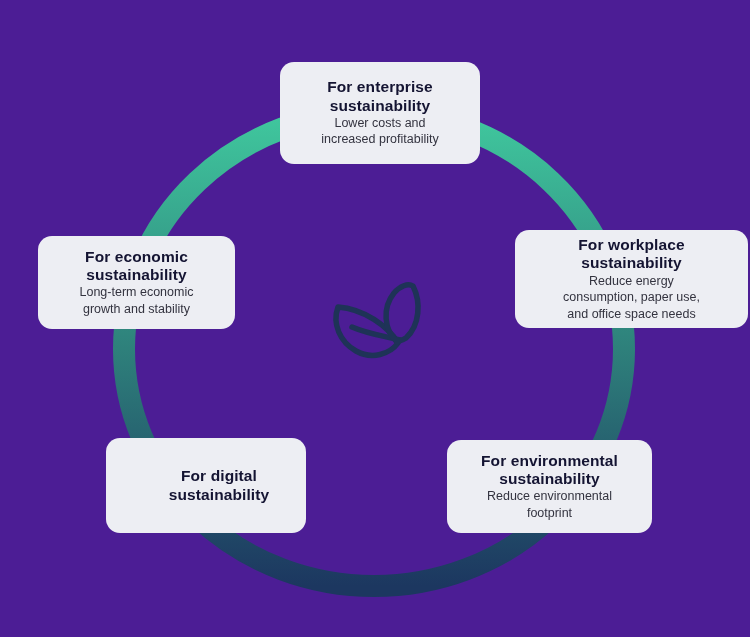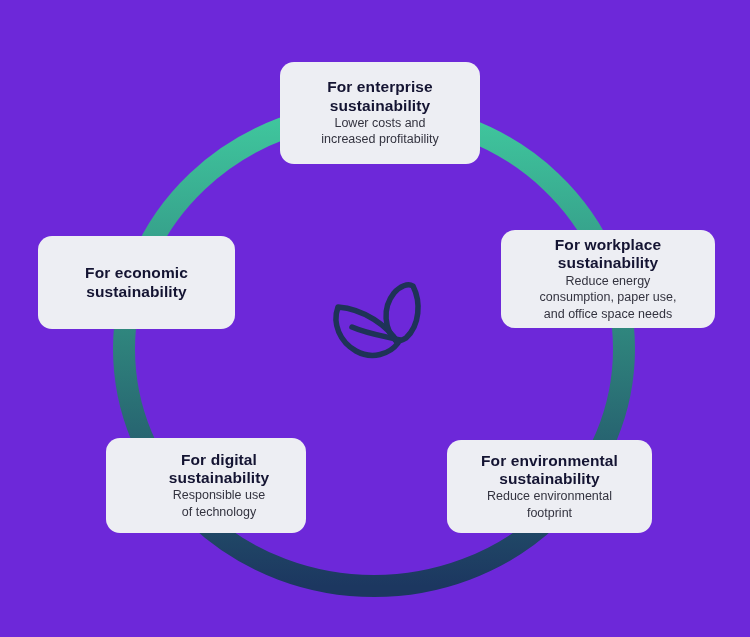--- a/index.html
+++ b/index.html
@@ -5,21 +5,21 @@
   html, body {
     margin: 0;
     padding: 0;
     background: #ffffff;
     font-family: "Liberation Sans", sans-serif;
   }
   .stage {
     position: relative;
     width: 750px;
     height: 637px;
-    background: #6d28d9;
+    background: #4c1d95;
     overflow: hidden;
   }
   .ring-svg {
     position: absolute;
     left: 0;
     top: 0;
     width: 750px;
     height: 637px;
   }
   .card {
@@ -44,21 +44,21 @@
     letter-spacing: 0.1px;
   }
   .card-desc {
     margin-top: 0;
     font-size: 12.5px;
     line-height: 1.32;
     color: #33333f;
     white-space: pre-line;
   }
   .card-enterprise    { left: 280px; top: 62px;  width: 200px; height: 102px; }
-  .card-workplace     { left: 501px; top: 230px; width: 214px; height: 98px;  }
+  .card-workplace     { left: 515px; top: 230px; width: 233px; height: 98px;  }
   .card-environmental { left: 447px; top: 440px; width: 205px; height: 93px;  }
   .card-digital       { left: 106px; top: 438px; width: 200px; height: 95px; padding-left: 36px;  }
   .card-economic      { left: 38px;  top: 236px; width: 197px; height: 93px;  }
   .leaf-wrap {
     position: absolute;
     left: 330px;
     top: 280px;
     width: 115px;
     height: 85px;
     z-index: 1;
@@ -108,22 +108,22 @@
   <div class="card card-environmental">
     <div class="card-title">For environmental
 sustainability</div>
     <div class="card-desc">Reduce environmental
 footprint</div>
   </div>
 
   <div class="card card-digital">
     <div class="card-title">For digital
 sustainability</div>
-    <div class="card-desc">Responsible use
-of technology</div>
   </div>
 
   <div class="card card-economic">
     <div class="card-title">For economic
 sustainability</div>
+    <div class="card-desc">Long-term economic
+growth and stability</div>
   </div>
 
 </div>
 
 </body></html>

